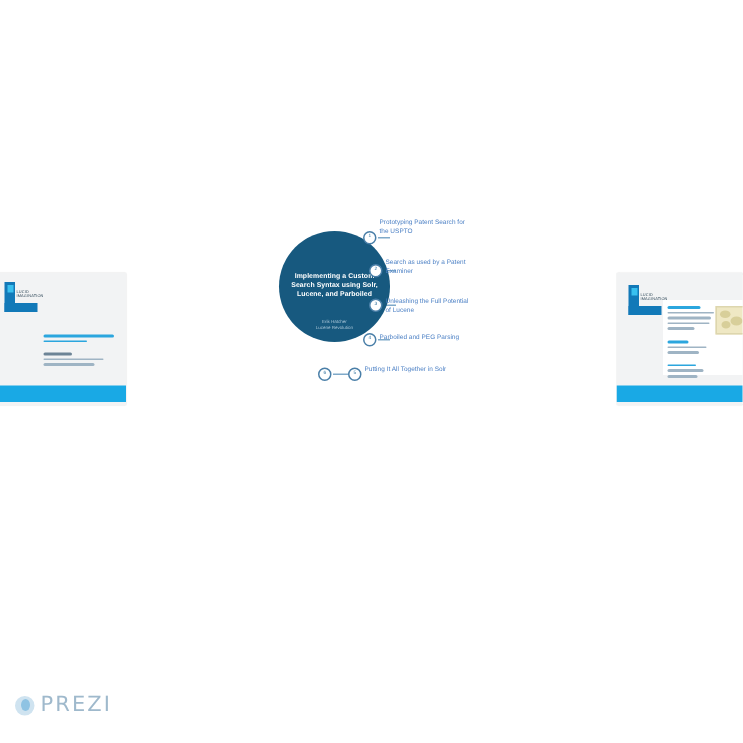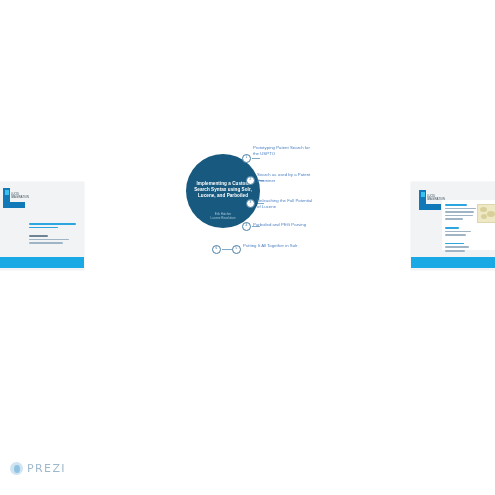--- a/index.html
+++ b/index.html
@@ -225,21 +225,21 @@
   }
   #prezi-logo .ring::after {
     content: "";
     position: absolute;
     left: 3.5px; top: 2.5px;
     width: 6px; height: 8px;
     border-radius: 50%;
     background: #8fc3e3;
   }
   #prezi-logo .wordmark {
-    font-size: 11px;
+    font-size: 14px;
     letter-spacing: 1.4px;
     color: #9fb9cc;
     font-family: "DejaVu Sans", sans-serif;
   }
 </style>
 </head>
 <body>
 
 <div class="slide" id="slide-left">
   <div class="slide-body">

